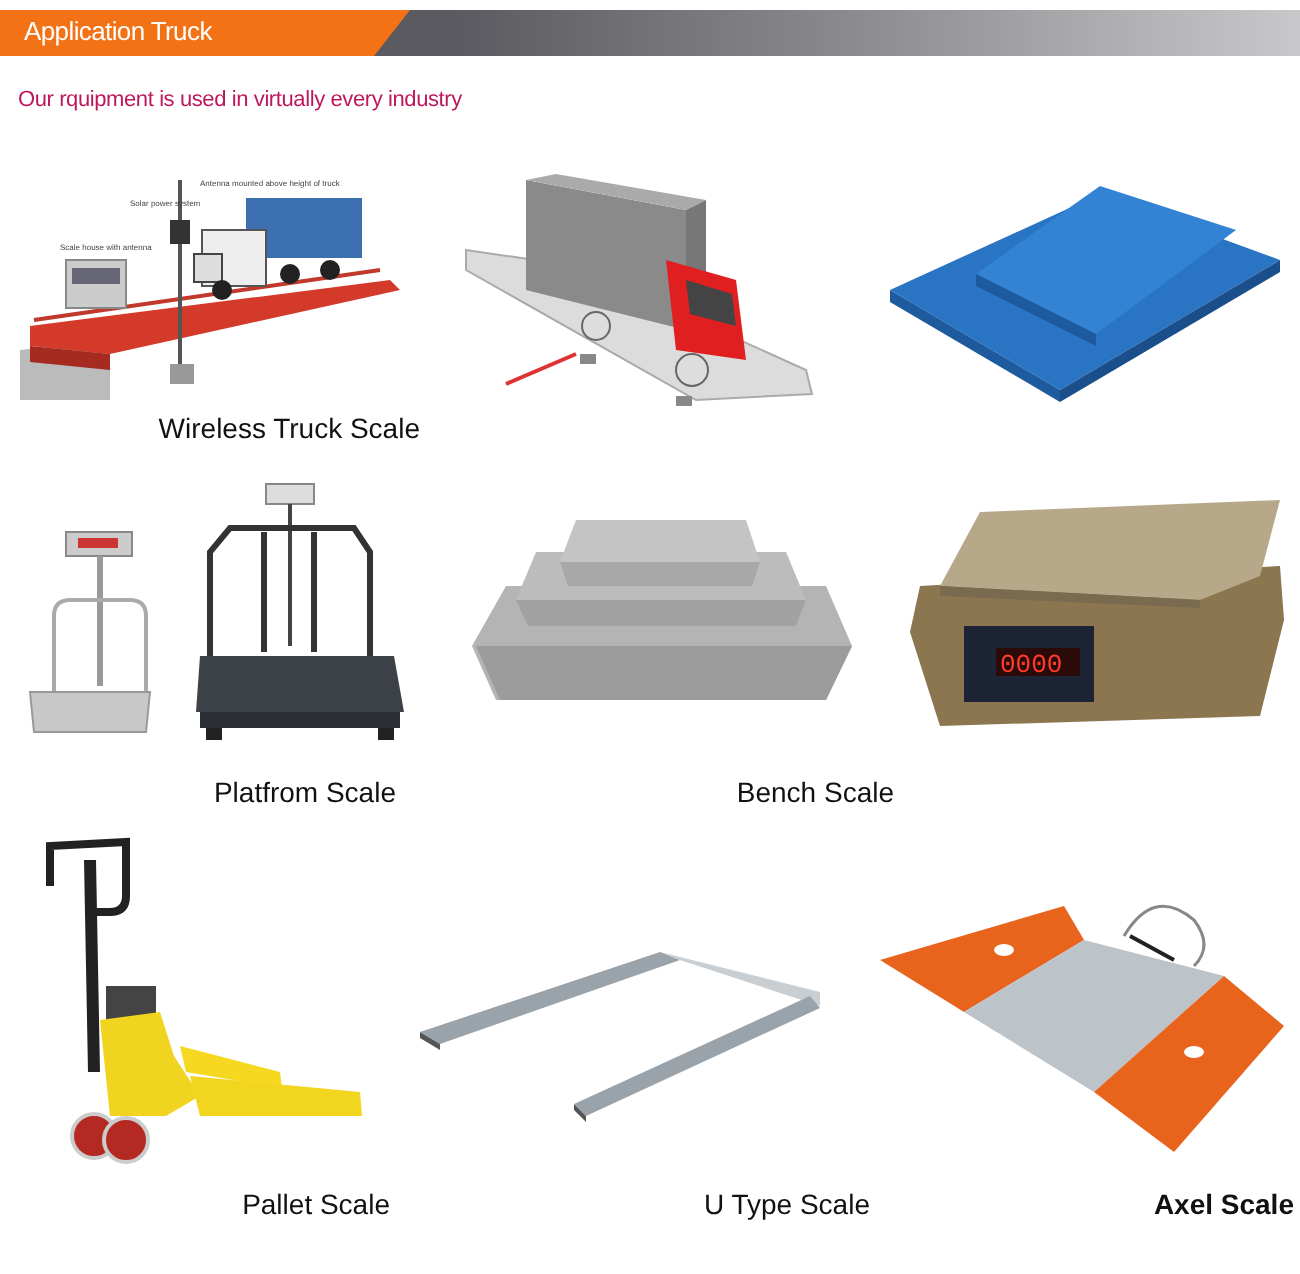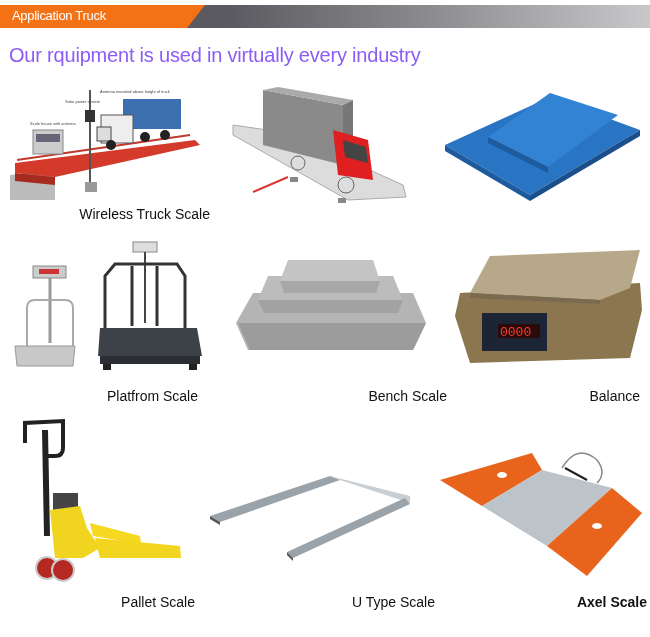--- a/index.html
+++ b/index.html
@@ -2,21 +2,21 @@
 <html><head>
 <meta charset="utf-8">
 <style>
   html, body { margin:0; padding:0; background:#fff; }
   body { width:650px; height:637px; position:relative; overflow:hidden; font-family:"Liberation Sans", sans-serif; color:#111; }
   .header { position:absolute; left:0; top:5px; width:650px; height:23px;
     background:linear-gradient(90deg, #5a5a60 0%, #5a5a60 35%, #8a8a8e 65%, #c8c8ca 100%); }
   .header-orange { position:absolute; left:0; top:0; height:23px; width:205px; background:#f47216;
     clip-path:polygon(0 0, 205px 0, 187px 23px, 0 23px); }
   .header-title { position:absolute; left:12px; top:3px; color:#fff; font-size:13px; letter-spacing:-0.3px; }
-  .subtitle { position:absolute; left:9px; top:44px; font-size:20px; color:#8b5cf6; letter-spacing:-0.2px; }
+  .subtitle { position:absolute; left:9px; top:44px; font-size:11px; color:#be185d; letter-spacing:-0.2px; }
   .cell { position:absolute; }
   .cell .img { position:absolute; left:0; top:0; }
   .cell .label { position:absolute; left:0; width:100%; text-align:right; font-size:14px; color:#111; }
   svg { display:block; }
 </style>
 </head>
 <body>
 
 <div class="header">
   <div class="header-orange"></div>
@@ -121,21 +121,20 @@
   <div class="img">
     <svg width="195" height="135" viewBox="0 0 195 135">
       <polygon points="5,78 10,55 190,45 192,72 180,120 20,125" fill="#8b7650"></polygon>
       <polygon points="20,55 40,18 190,12 180,50 150,62" fill="#b8a88a"></polygon>
       <polygon points="20,55 150,62 150,66 20,60" fill="#7a6a50"></polygon>
       <rect x="32" y="75" width="65" height="38" fill="#1c2436"></rect>
       <rect x="48" y="86" width="42" height="14" fill="#2b0a0a"></rect>
       <text x="50" y="98" font-size="13" fill="#ff3b2a" font-family="Liberation Mono, monospace">0000</text>
     </svg>
   </div>
-  <div class="label" style="top:150px;left:-5px;">Balance</div>
 </div>
 
 <div class="cell" style="left:5px;top:418px;width:205px;height:200px;">
   <div class="img">
     <svg width="205" height="170" viewBox="0 0 205 170">
       <path d="M20,25 L20,5 L58,3 L58,30 Q58,38 50,38 L40,38" fill="none" stroke="#222" stroke-width="4"></path>
       <line x1="40" y1="12" x2="42" y2="118" stroke="#222" stroke-width="6"></line>
       <rect x="48" y="75" width="25" height="22" fill="#444"></rect>
       <polygon points="45,92 75,88 82,110 95,130 78,140 50,140" fill="#f0d41f"></polygon>
       <polygon points="85,105 135,118 136,126 88,118" fill="#f5d81f"></polygon>

